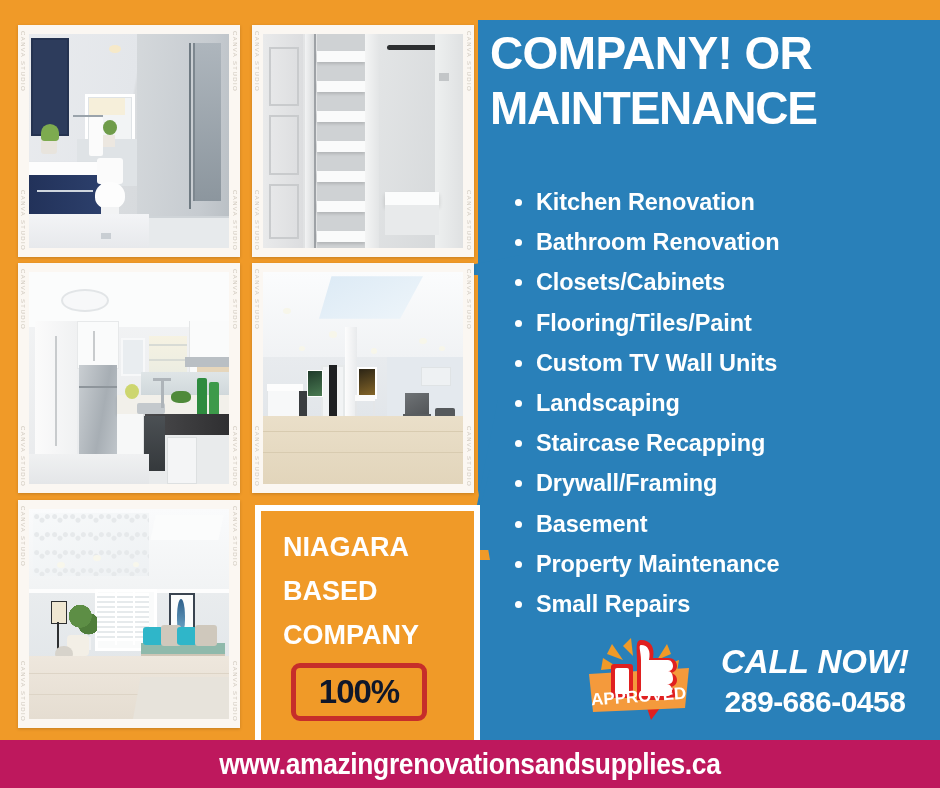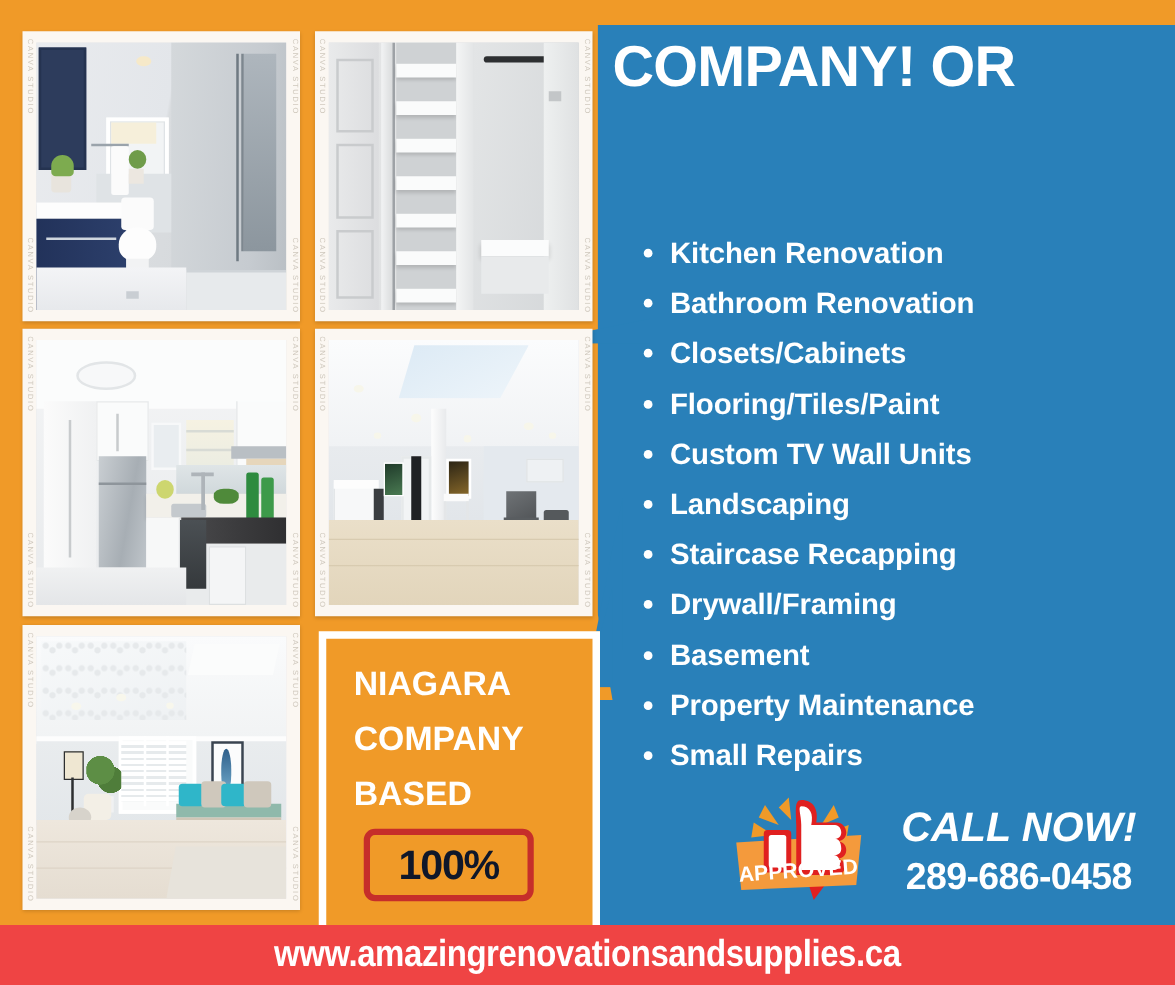--- a/index.html
+++ b/index.html
@@ -100,21 +100,21 @@
     position:absolute; left:30px; top:152px; width:126px; height:48px;
     border:5px solid #C62E2A; border-radius:9px;
     display:flex; align-items:center; justify-content:center;
     color:#0f172a; font-weight:bold; font-size:33px; letter-spacing:-1px;
     font-family:"Liberation Sans", sans-serif;
   }
 
   
   .urlbar{
     position:absolute; left:0; top:740px; width:940px; height:48px;
-    background:#ef4444; display:flex; align-items:center; justify-content:center;
+    background:#be185d; display:flex; align-items:center; justify-content:center;
   }
   .urlbar span{
     color:#ffffff; font-weight:bold; font-size:30px;
     font-family:"Liberation Sans Narrow","Liberation Sans", sans-serif;
     transform:scaleX(.88); letter-spacing:-0.4px;
   }
 </style>
 </head>
 <body>
 
@@ -379,40 +379,41 @@
       <div class="fill" style="left:52%; top:80%; right:0; bottom:0; background:#e7e3db; clip-path:polygon(8% 0,100% 0,100% 100%,0 100%);"></div>
     </div>
     <span class="wm l t">CANVA STUDIO</span>
     <span class="wm l b">CANVA STUDIO</span>
     <span class="wm r t">CANVA STUDIO</span>
     <span class="wm r b">CANVA STUDIO</span>
   </div>
 
   <div class="head">
     <span>COMPANY! OR</span>
+    <span class="l2">MAINTENANCE</span>
   </div>
 
   <ul class="services">
     <li>Kitchen Renovation</li>
     <li>Bathroom Renovation</li>
     <li>Closets/Cabinets</li>
     <li>Flooring/Tiles/Paint</li>
     <li>Custom TV Wall Units</li>
     <li>Landscaping</li>
     <li>Staircase Recapping</li>
     <li>Drywall/Framing</li>
     <li>Basement</li>
     <li>Property Maintenance</li>
     <li> Small Repairs</li>
   </ul>
 
   <div class="niagara">
     <div class="nl">NIAGARA</div>
+    <div class="nl">BASED</div>
     <div class="nl">COMPANY</div>
-    <div class="nl">BASED</div>
     <div class="stamp">100%</div>
   </div>
 
   <div class="badge">
     <svg viewBox="0 0 112 92" width="112" height="92">
 
       <g fill="#F09A28">
         <polygon points="18,24 34,34 16,36"></polygon>
         <polygon points="27,10 38,26 22,20"></polygon>
         <polygon points="46,4 48,22 38,12"></polygon>

